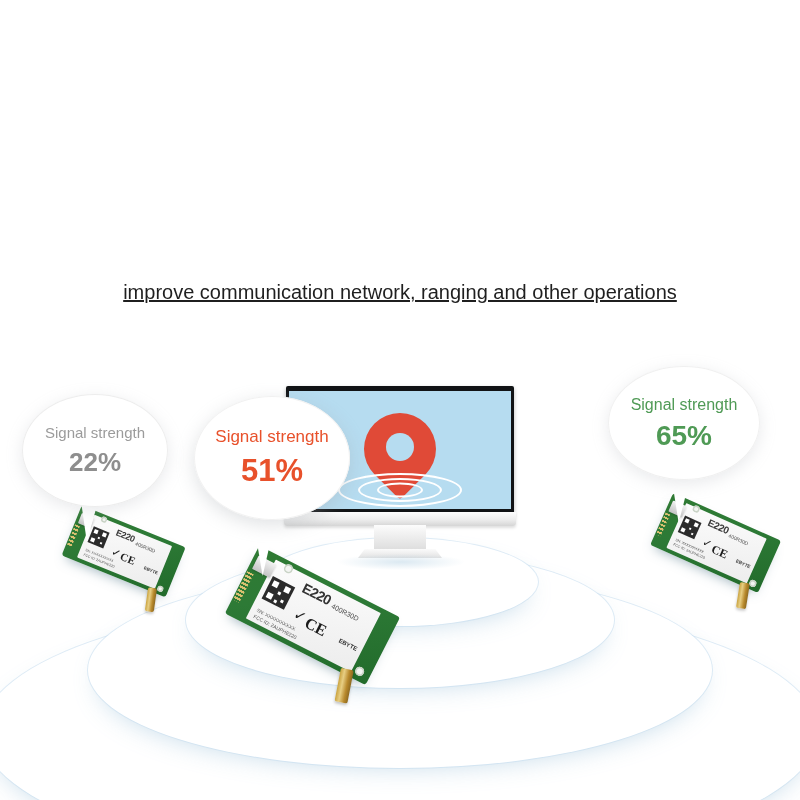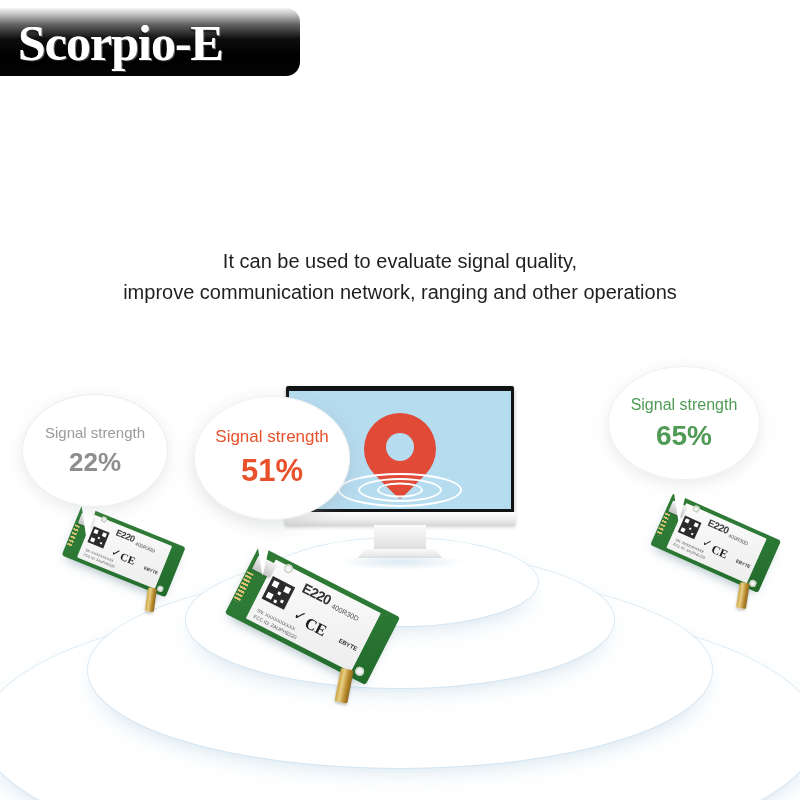--- a/index.html
+++ b/index.html
@@ -57,21 +57,21 @@
     font-size:36px;
     color:#1c1c1c;
     letter-spacing:-.2px;
     white-space:nowrap;
   }
   .sub1,.sub2{
     position:absolute;left:0;width:800px;text-align:center;
     font-size:20px;color:#1f1f1f;white-space:nowrap;
   }
   .sub1{top:250px;}
-  .sub2{top:281px;}
+  .sub2{top:281px;text-decoration:underline;}
 
   
   .ripple{
     position:absolute;
     border-radius:50%;
     background:#ffffff;
     box-shadow:0 0 0 1px rgba(196,221,239,.55), 0 10px 26px -12px rgba(120,170,205,.45);
   }
 
   
@@ -182,25 +182,21 @@
 </head>
 <body>
 
 <div id="stage">
 
   <div class="ripple" style="left:-18px;top:598px;width:836px;height:268px;"></div>
   <div class="ripple" style="left:88px;top:572px;width:624px;height:196px;"></div>
   <div class="ripple" style="left:186px;top:552px;width:428px;height:136px;"></div>
   <div class="ripple" style="left:262px;top:538px;width:276px;height:88px;"></div>
 
-  <div class="brand-banner">
-    <div class="brand-text">Scorpio-E</div>
-  </div>
-
-  <div class="sub1">It can be used to evaluate signal quality,</div>
+
   <div class="sub2">improve communication network, ranging and other operations</div>
 
   <div class="monitor-wrap">
     <div class="mon-bezel">
       <div class="mon-screen">
         <div class="pin">
           <div class="pin-body"></div>
           <div class="pin-hole"></div>
           <div class="pin-rings">
             <div class="pr" style="width:120px;height:30px;"></div>

